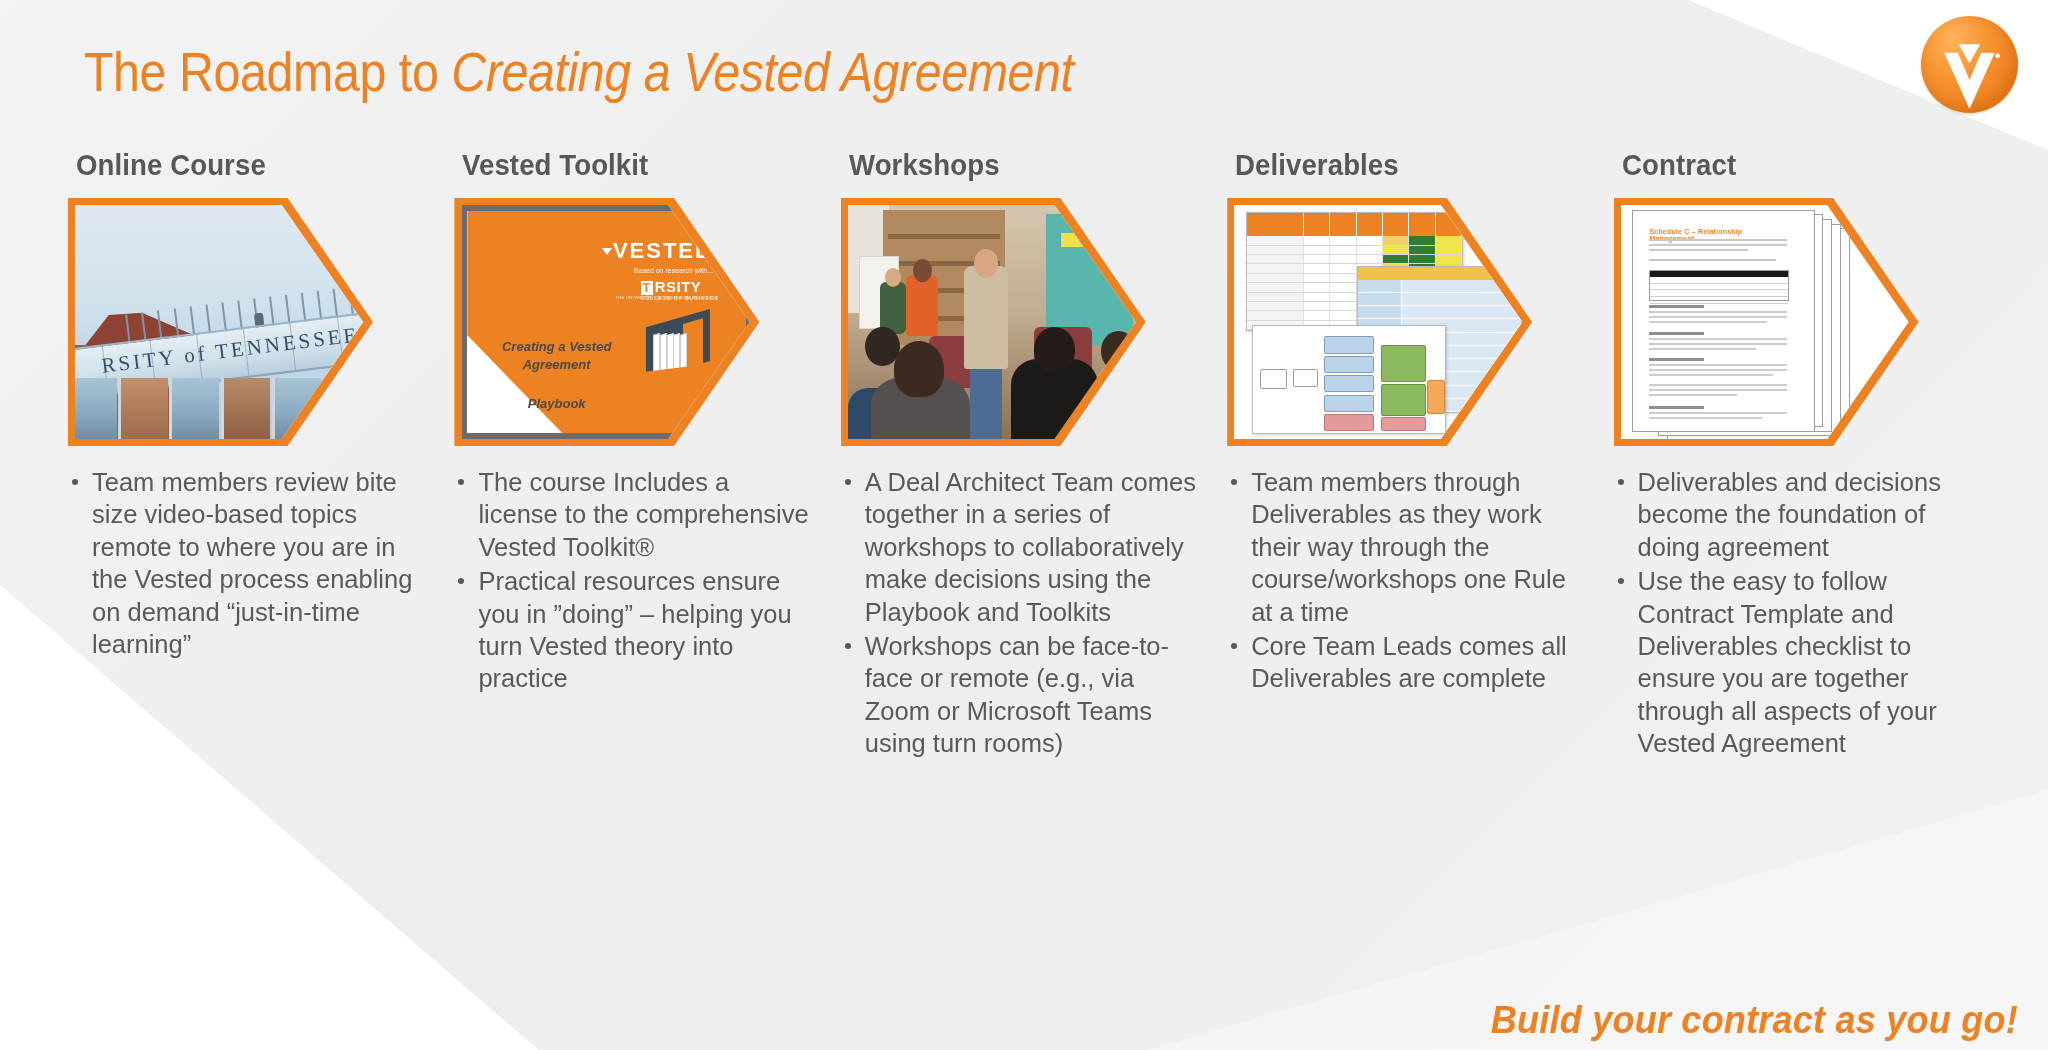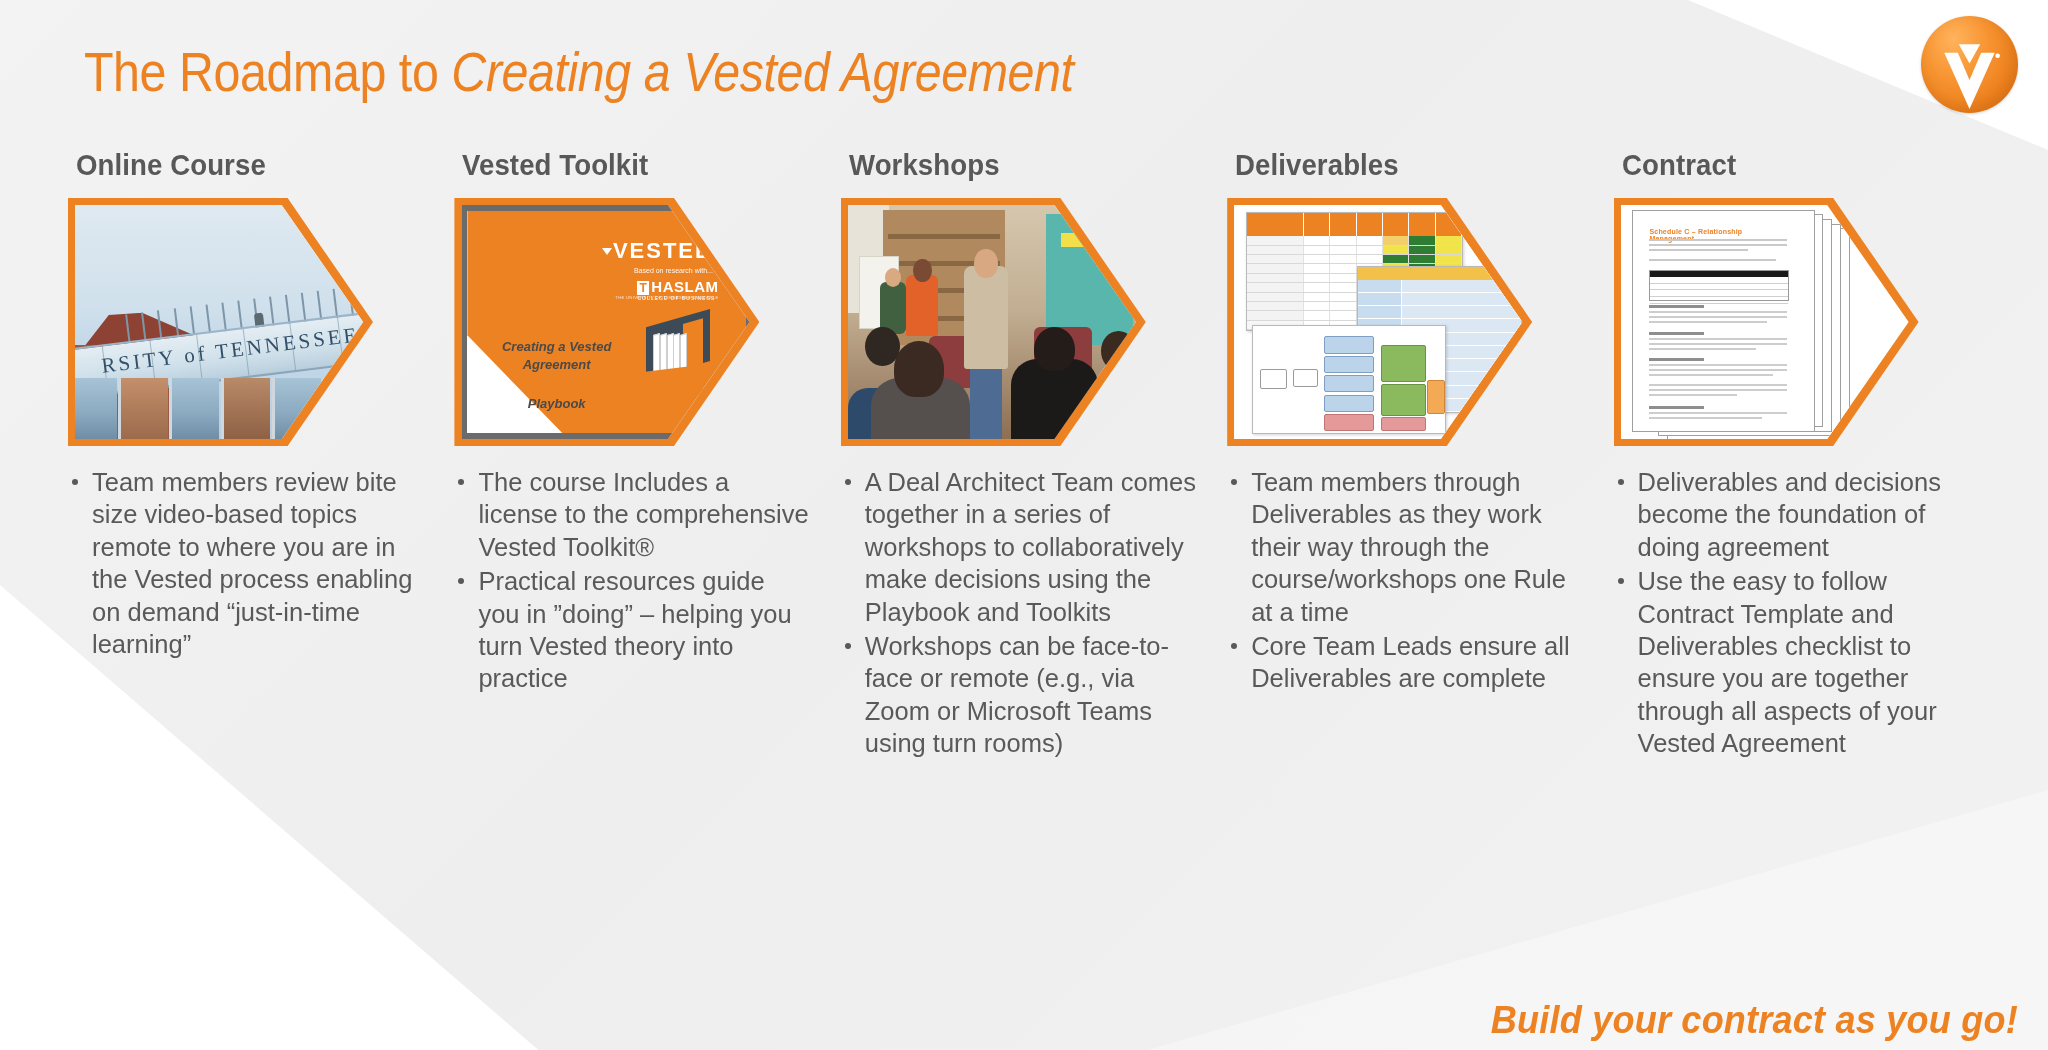--- a/index.html
+++ b/index.html
@@ -380,21 +380,21 @@
       <div class="panel-wrap">
         <div class="panel"></div>
         <div class="panel-inner">
           <div class="panel-media">
             <div class="bk-outer"></div>
             <div class="bk-page">
               <div class="bk-orange"></div>
               <div class="bk-vested"><span class="vmark"></span><span>VESTED</span></div>
               <div class="bk-sub">Based on research with...</div>
               <div class="bk-haslam">
-                <span class="tmark">T</span><span>HASLAM</span>
+                <span class="tmark">T</span><span>RSITY</span>
                 <small>COLLEGE OF BUSINESS</small>
               </div>
               <div class="bk-tiny">THE UNIVERSITY OF TENNESSEE KNOXVILLE</div>
               <div class="bk-title">Creating a Vested Agreement</div>
               <div class="bk-realplay">
                 <span style="color:#ED8222;">Practical®</span>
                 <span>Playbook</span>
               </div>
               <div class="bk-box">
                 <div class="lid"></div>
@@ -407,21 +407,21 @@
                     <i style="left:64%"></i>
                   </div>
                 <div class="base"></div>
               </div>
             </div>
           </div>
         </div>
       </div>
       <ul class="bullets">
         <li>The course Includes a license to the comprehensive Vested Toolkit®</li>
-        <li>Practical resources guide you in ”doing” – helping you turn Vested theory into practice</li>
+        <li>Practical resources ensure you in ”doing” – helping you turn Vested theory into practice</li>
       </ul>
     </div>
 
     <div class="col">
       <div class="col-head">Workshops</div>
       <div class="panel-wrap">
         <div class="panel"></div>
         <div class="panel-inner">
           <div class="panel-media">
             <div class="ws-bg"></div>
@@ -631,21 +631,21 @@
               <div class="fl-box fl-green" style="left:67%;top:18%;width:22%;height:32%"></div>
               <div class="fl-box fl-green" style="left:67%;top:54%;width:22%;height:28%"></div>
               <div class="fl-box fl-red" style="left:67%;top:85%;width:22%;height:11%"></div>
               <div class="fl-box fl-orange" style="left:91%;top:50%;width:8%;height:30%"></div>
             </div>
           </div>
         </div>
       </div>
       <ul class="bullets">
         <li>Team members through Deliverables as they work their way through the course/workshops one Rule at a time</li>
-        <li>Core Team Leads ensure all Deliverables are complete</li>
+        <li>Core Team Leads comes all Deliverables are complete</li>
       </ul>
     </div>
 
     <div class="col">
       <div class="col-head">Contract</div>
       <div class="panel-wrap">
         <div class="panel"></div>
         <div class="panel-inner">
           <div class="panel-media">
             <div class="ct-stack">

